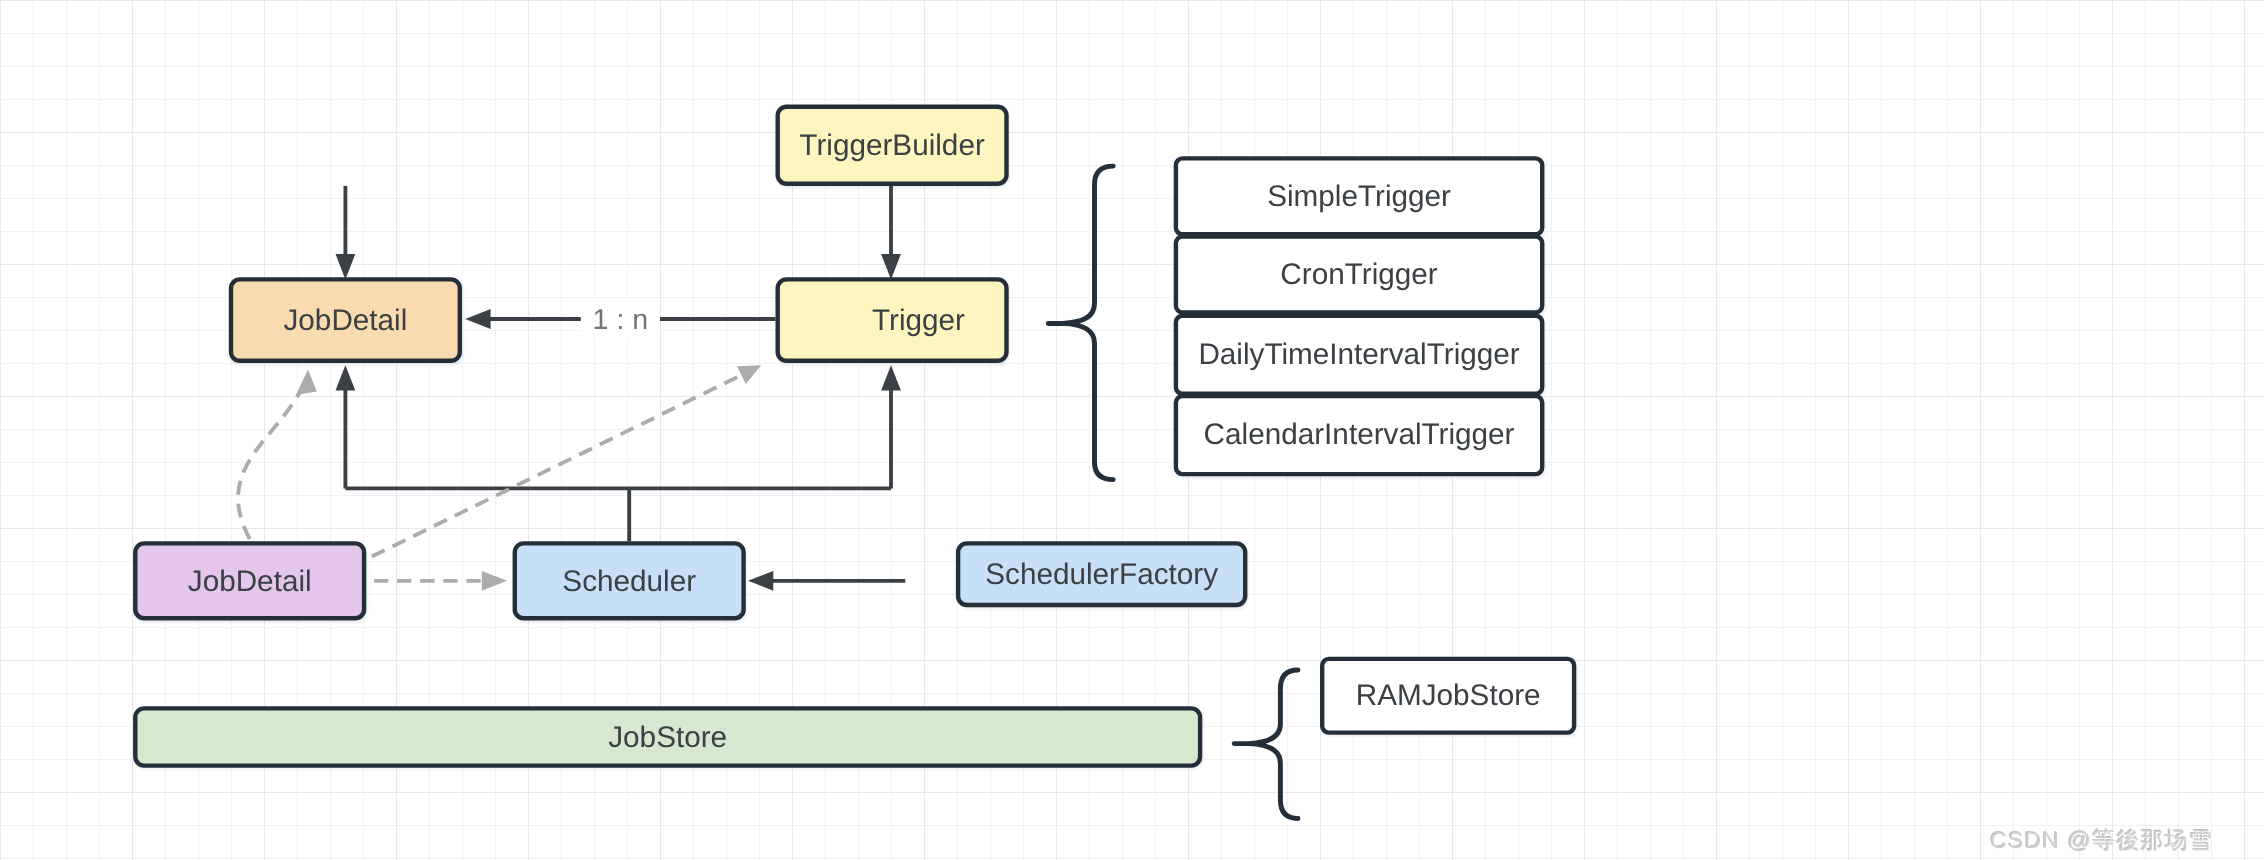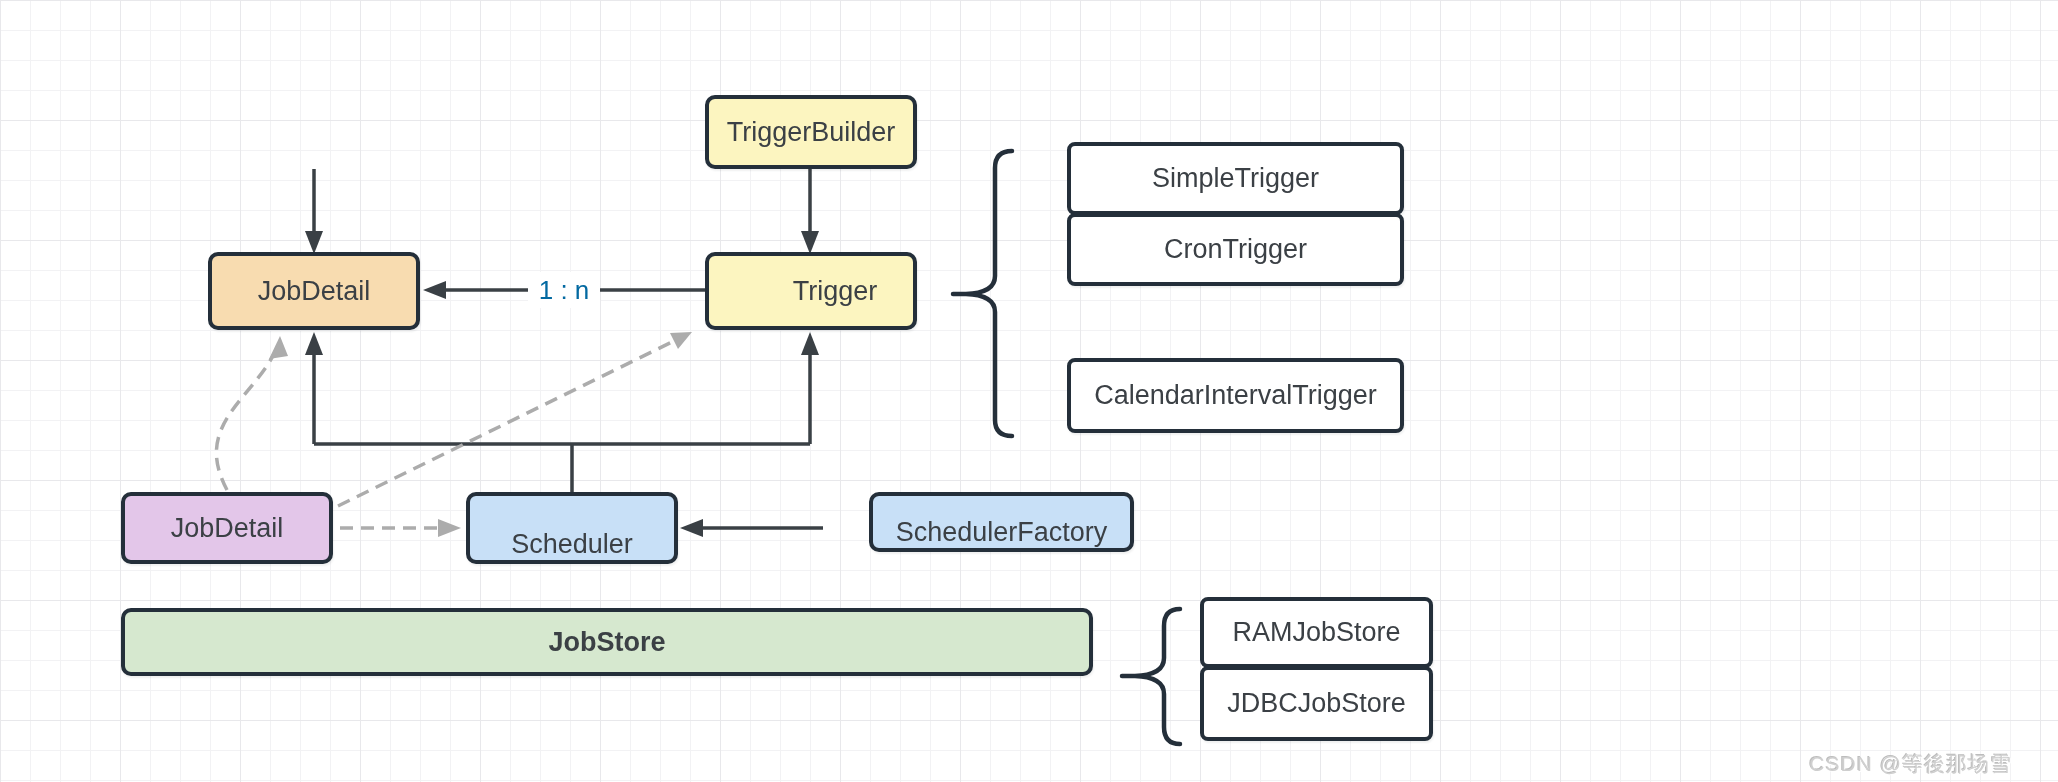--- a/index.html
+++ b/index.html
@@ -20,27 +20,27 @@
   .node{
     position:absolute;z-index:2;box-sizing:border-box;
     display:flex;align-items:center;justify-content:center;
     border:4px solid #242f3a;border-radius:10px;
     font-size:27px;color:#3b4045;
     box-shadow:1px 2px 2px rgba(40,50,60,0.07);
   }
   .fill-job{background:#f8dcb0;}
   .fill-trigger{background:#fcf5c0;}
   .fill-listener{background:#e3c6e9;}
-  .fill-scheduler{background:#c8e0f7;align-items:flex-end;}
+  .fill-scheduler{background:#c8e0f7;}
   .fill-jobstore{background:#d6e8cf;}
   .fill-plain{background:#ffffff;border-radius:8px;}
   .edge-label{
     position:absolute;z-index:3;box-sizing:border-box;
     display:flex;align-items:center;justify-content:center;
-    background:#ffffff;color:#0369a1;font-size:26px;
+    background:#ffffff;color:#737373;font-size:26px;
   }
   .watermark{
     position:absolute;z-index:3;right:46px;top:750px;
     font-size:21px;color:#cfcfcf;letter-spacing:1px;
     text-shadow:1px 1px 0 #ffffff,-1px -1px 0 #bdbdbd;
     white-space:nowrap;
   }
 </style>
 </head>
 <body>
@@ -92,41 +92,41 @@
   <div class="node fill-trigger" style="left:705px;top:252px;width:212px;height:78px;padding-left:48px;">
     <span>Trigger</span>
   </div>
 
   <div class="node fill-plain" style="left:1067px;top:142px;width:337px;height:73px;">
     <span>SimpleTrigger</span>
   </div>
   <div class="node fill-plain" style="left:1067px;top:213px;width:337px;height:73px;">
     <span>CronTrigger</span>
   </div>
+  <div class="node fill-plain" style="left:1067px;top:285px;width:337px;height:75px;">
+    <span>DailyTimeIntervalTrigger</span>
+  </div>
   <div class="node fill-plain" style="left:1067px;top:358px;width:337px;height:75px;">
     <span>CalendarIntervalTrigger</span>
   </div>
 
   <div class="node fill-listener" style="left:121px;top:492px;width:212px;height:72px;">
     <span>JobDetail</span>
   </div>
   <div class="node fill-scheduler" style="left:466px;top:492px;width:212px;height:72px;">
     <span>Scheduler</span>
   </div>
   <div class="node fill-scheduler" style="left:869px;top:492px;width:265px;height:60px;">
     <span>SchedulerFactory</span>
   </div>
 
-  <div class="node fill-jobstore" style="left:121px;top:608px;width:972px;height:68px;font-weight:bold;">
+  <div class="node fill-jobstore" style="left:121px;top:642px;width:972px;height:56px;">
     <span>JobStore</span>
   </div>
   <div class="node fill-plain" style="left:1200px;top:597px;width:233px;height:71px;">
     <span>RAMJobStore</span>
-  </div>
-  <div class="node fill-plain" style="left:1200px;top:666px;width:233px;height:75px;">
-    <span>JDBCJobStore</span>
   </div>
 
   <div class="edge-label" style="left:528px;top:272px;width:72px;height:36px;">1 : n</div>
 
   <div class="watermark">CSDN @等後那场雪</div>
 
 </div>
 
 </body></html>

